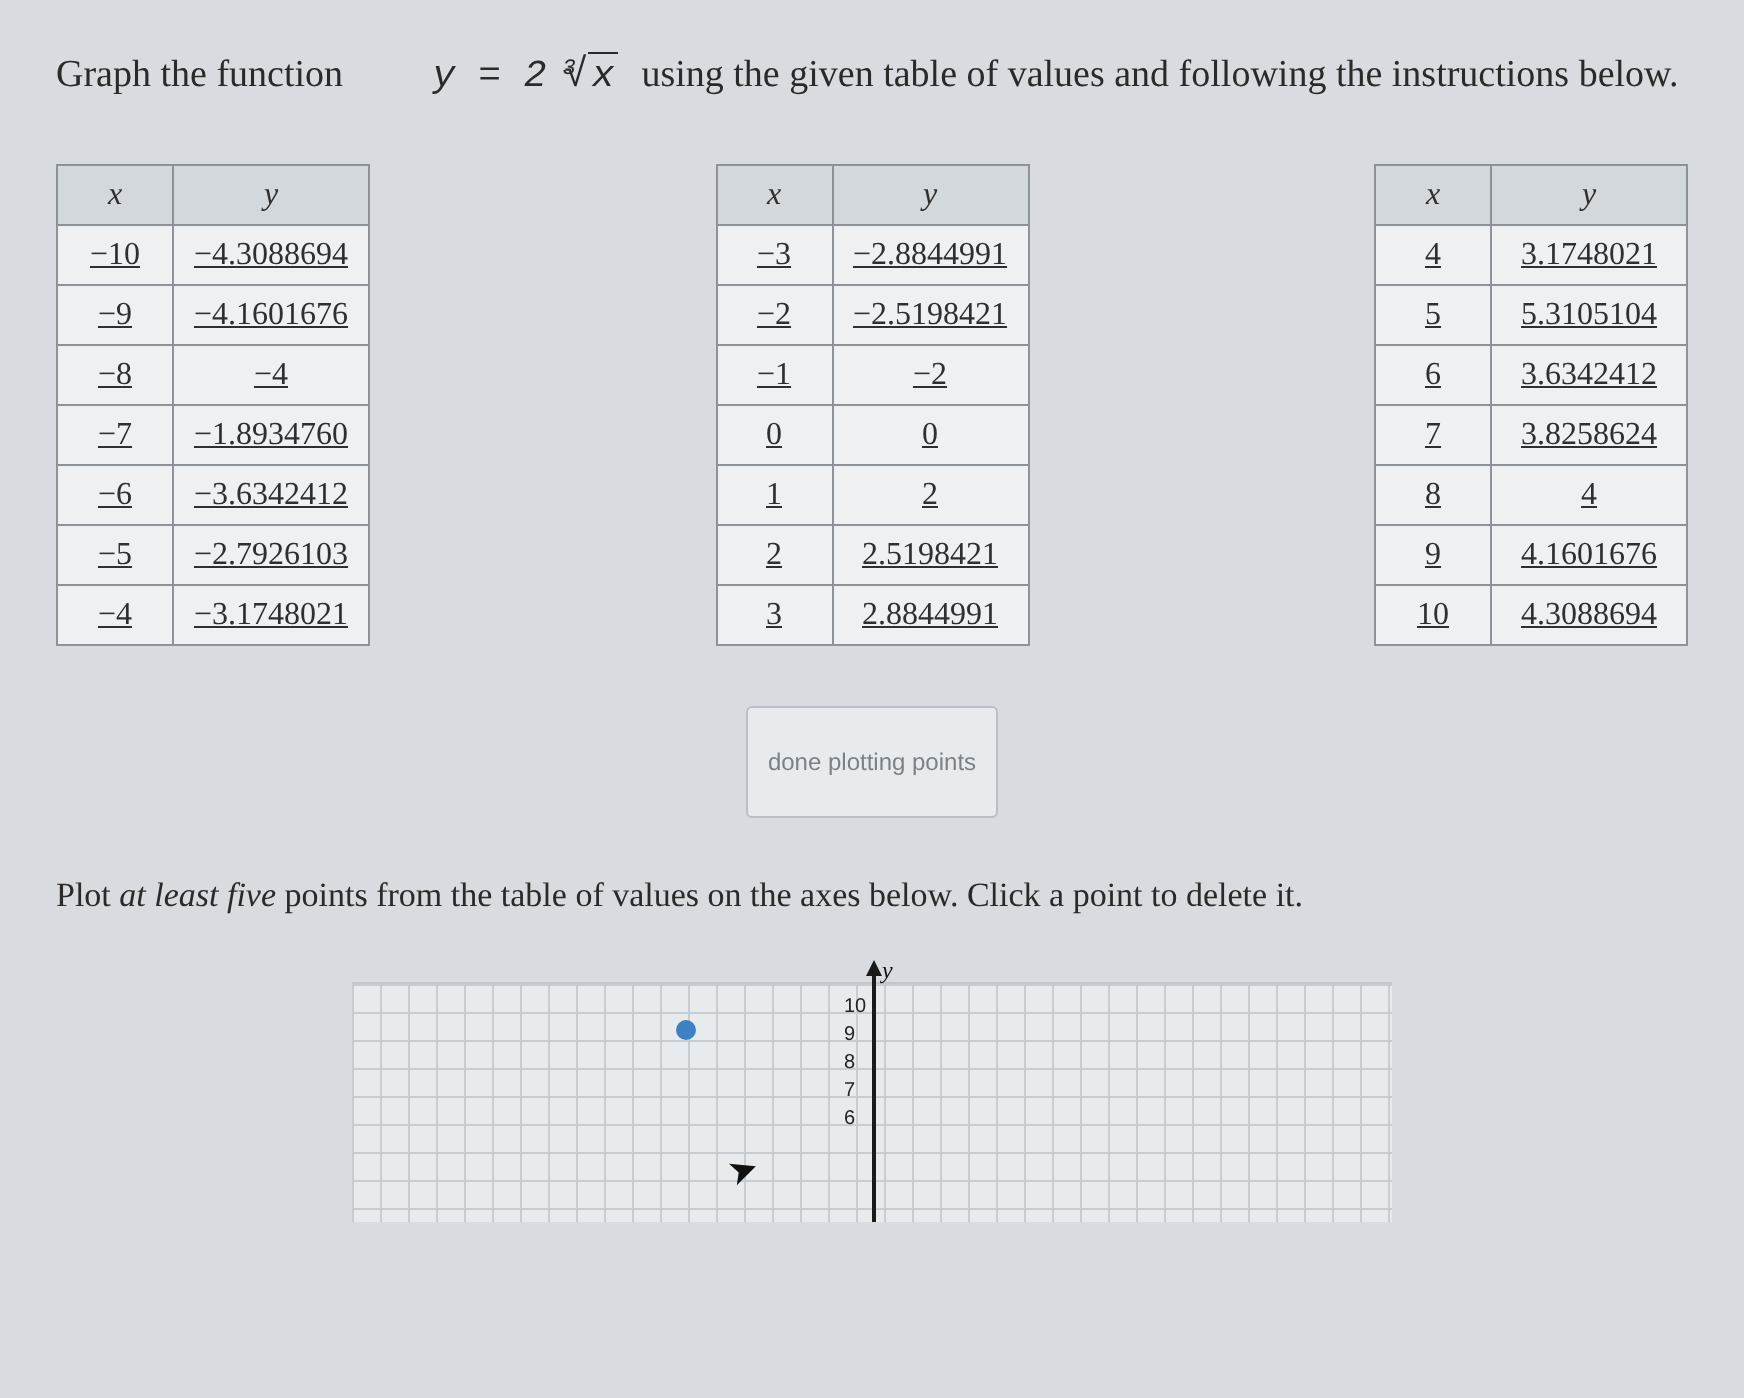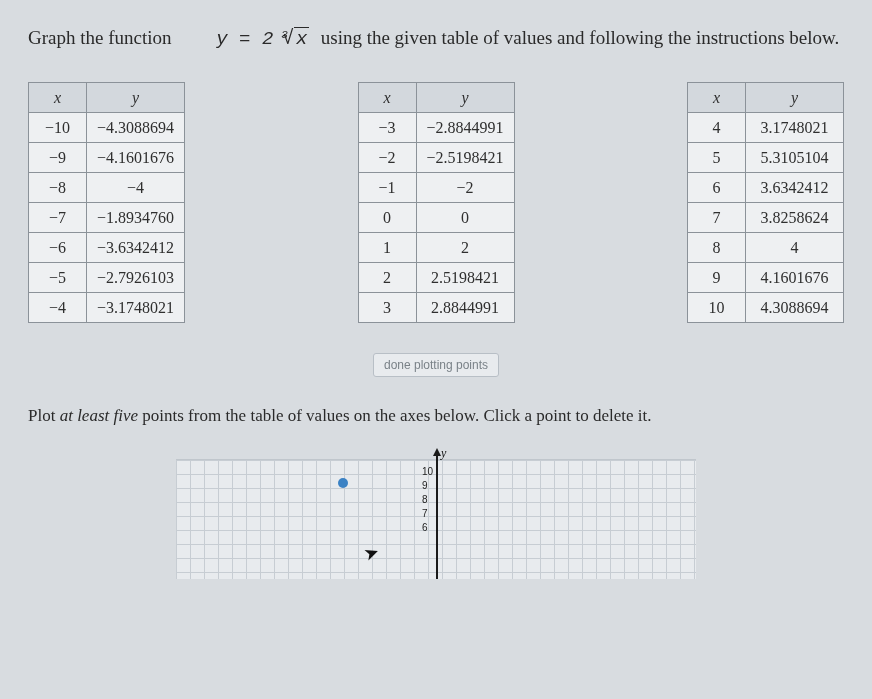--- a/index.html
+++ b/index.html
@@ -44,32 +44,32 @@
     font-family: Georgia, serif;
     color: #2f2f2f;
   }
   .val-table th {
     background: #d3d8dd;
     font-style: italic;
     font-weight: normal;
     width: 58px;
   }
   .val-table th.ycol, .val-table td.ycol { width: 98px; }
-  .val-table td { background: #eef0f2; padding: 2px 8px;}
+  .val-table td { background: #eef0f2; padding: 2px 8px; text-decoration: underline;}
   .val-table td.xcol { width:58px; }
   .btn-row { text-align: center; margin-bottom: 26px;}
   .done-btn {
     display:inline-block;
     font-family: Arial, sans-serif;
     font-size: 12px;
     color: #7a8288;
     background: #e8ebee;
     border:1px solid #b8bfc6;
     border-radius:3px;
-    padding:4px 10px;
+    padding:20px 10px;
     cursor:pointer;
   }
   .instruction {
     font-size: 17px;
     line-height: 1.5;
     color: #2a2a2a;
     margin-bottom: 30px;
   }
   .instruction em.atleast { font-style: italic; }
   .graph-area {

